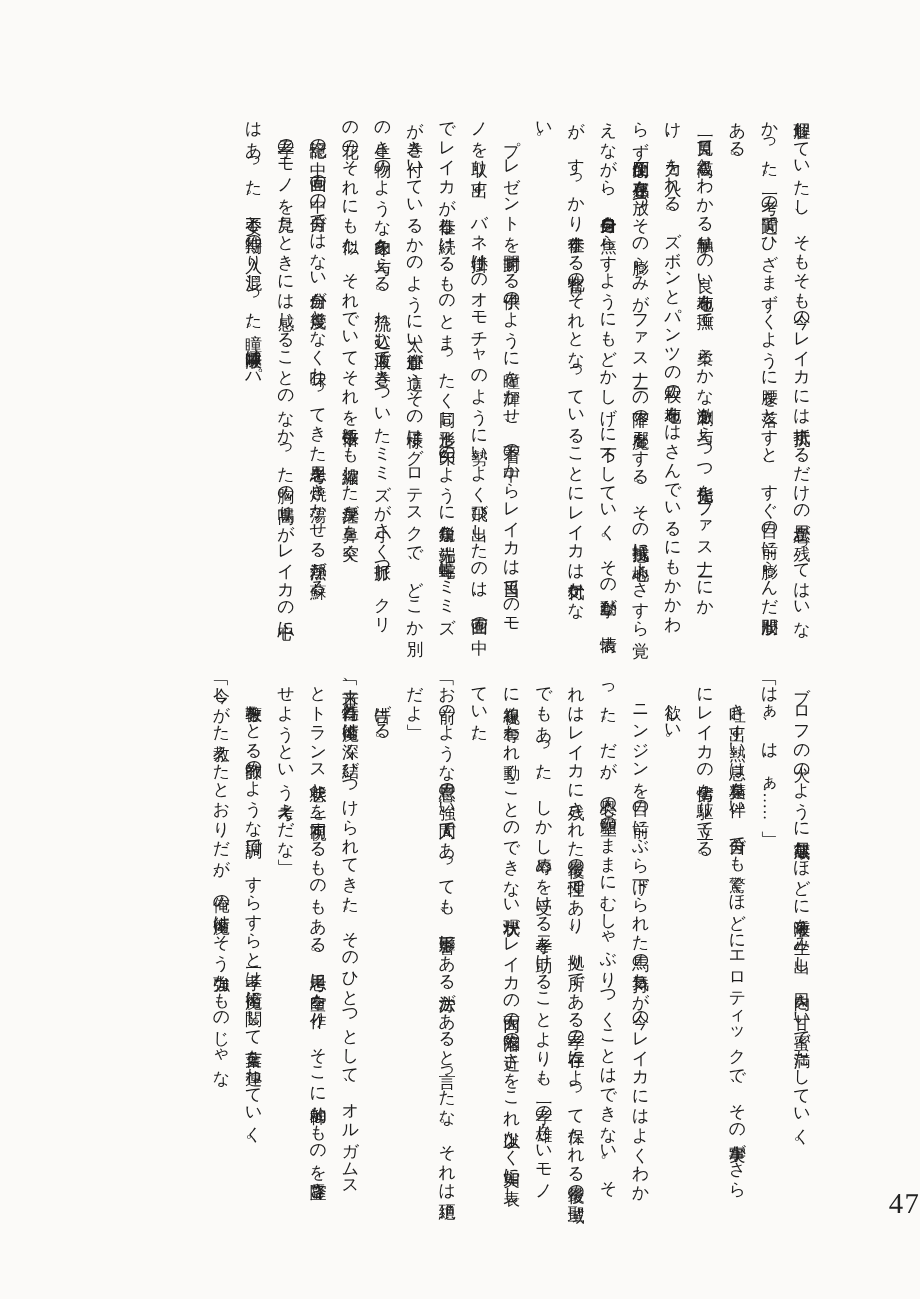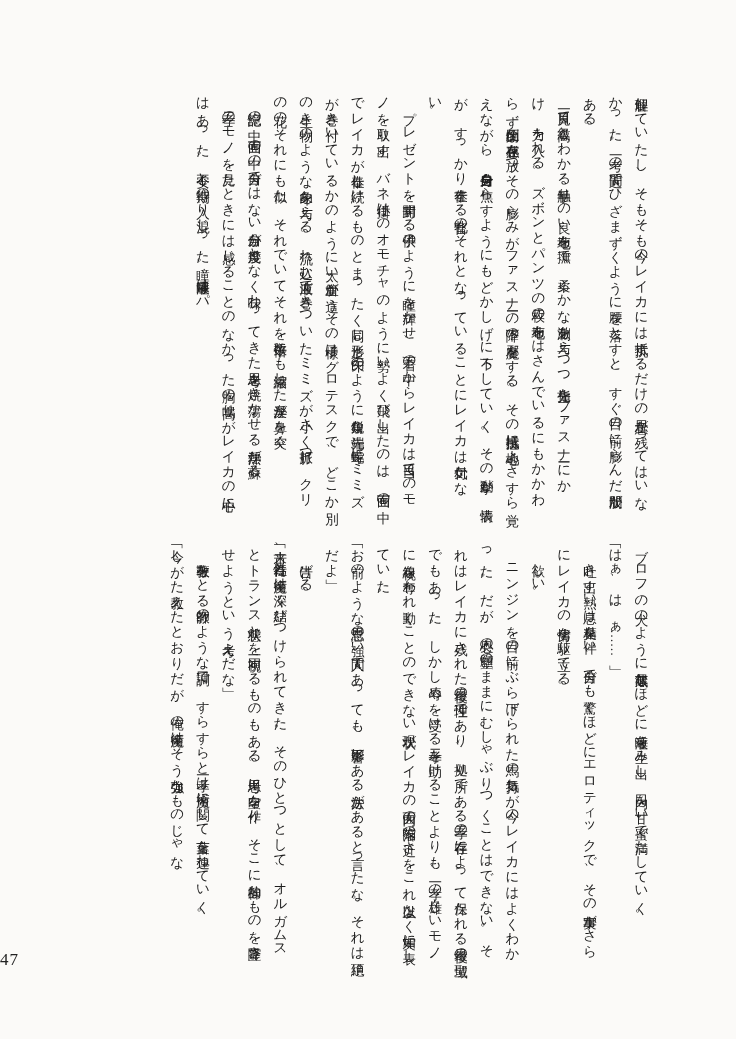--- a/index.html
+++ b/index.html
@@ -43,22 +43,22 @@
     padding: 0;
   }
   .vtext p.indent {
     text-indent: 1em;
   }
   .page-number {
     position: absolute;
     top: 950px;
     left: 0;
     width: 736px;
-    text-align: left;
-    font-size: 17px;
+    text-align: right;
+    font-size: 23px;
     color: #222222;
     letter-spacing: 1px;
   }
 </style>
 </head>
 <body style="background: rgb(251, 250, 248);">
 
 <div class="page">
   <div class="vtext block-top" style="color: rgb(29, 29, 29);">
       <p>理解していたし、そもそも今のレイカには抵抗するだけの意思が残ってはいなかった。一考の間近でひざまずくように腰を落とすと、すぐ目の前に膨らんだ股間がある。</p>

